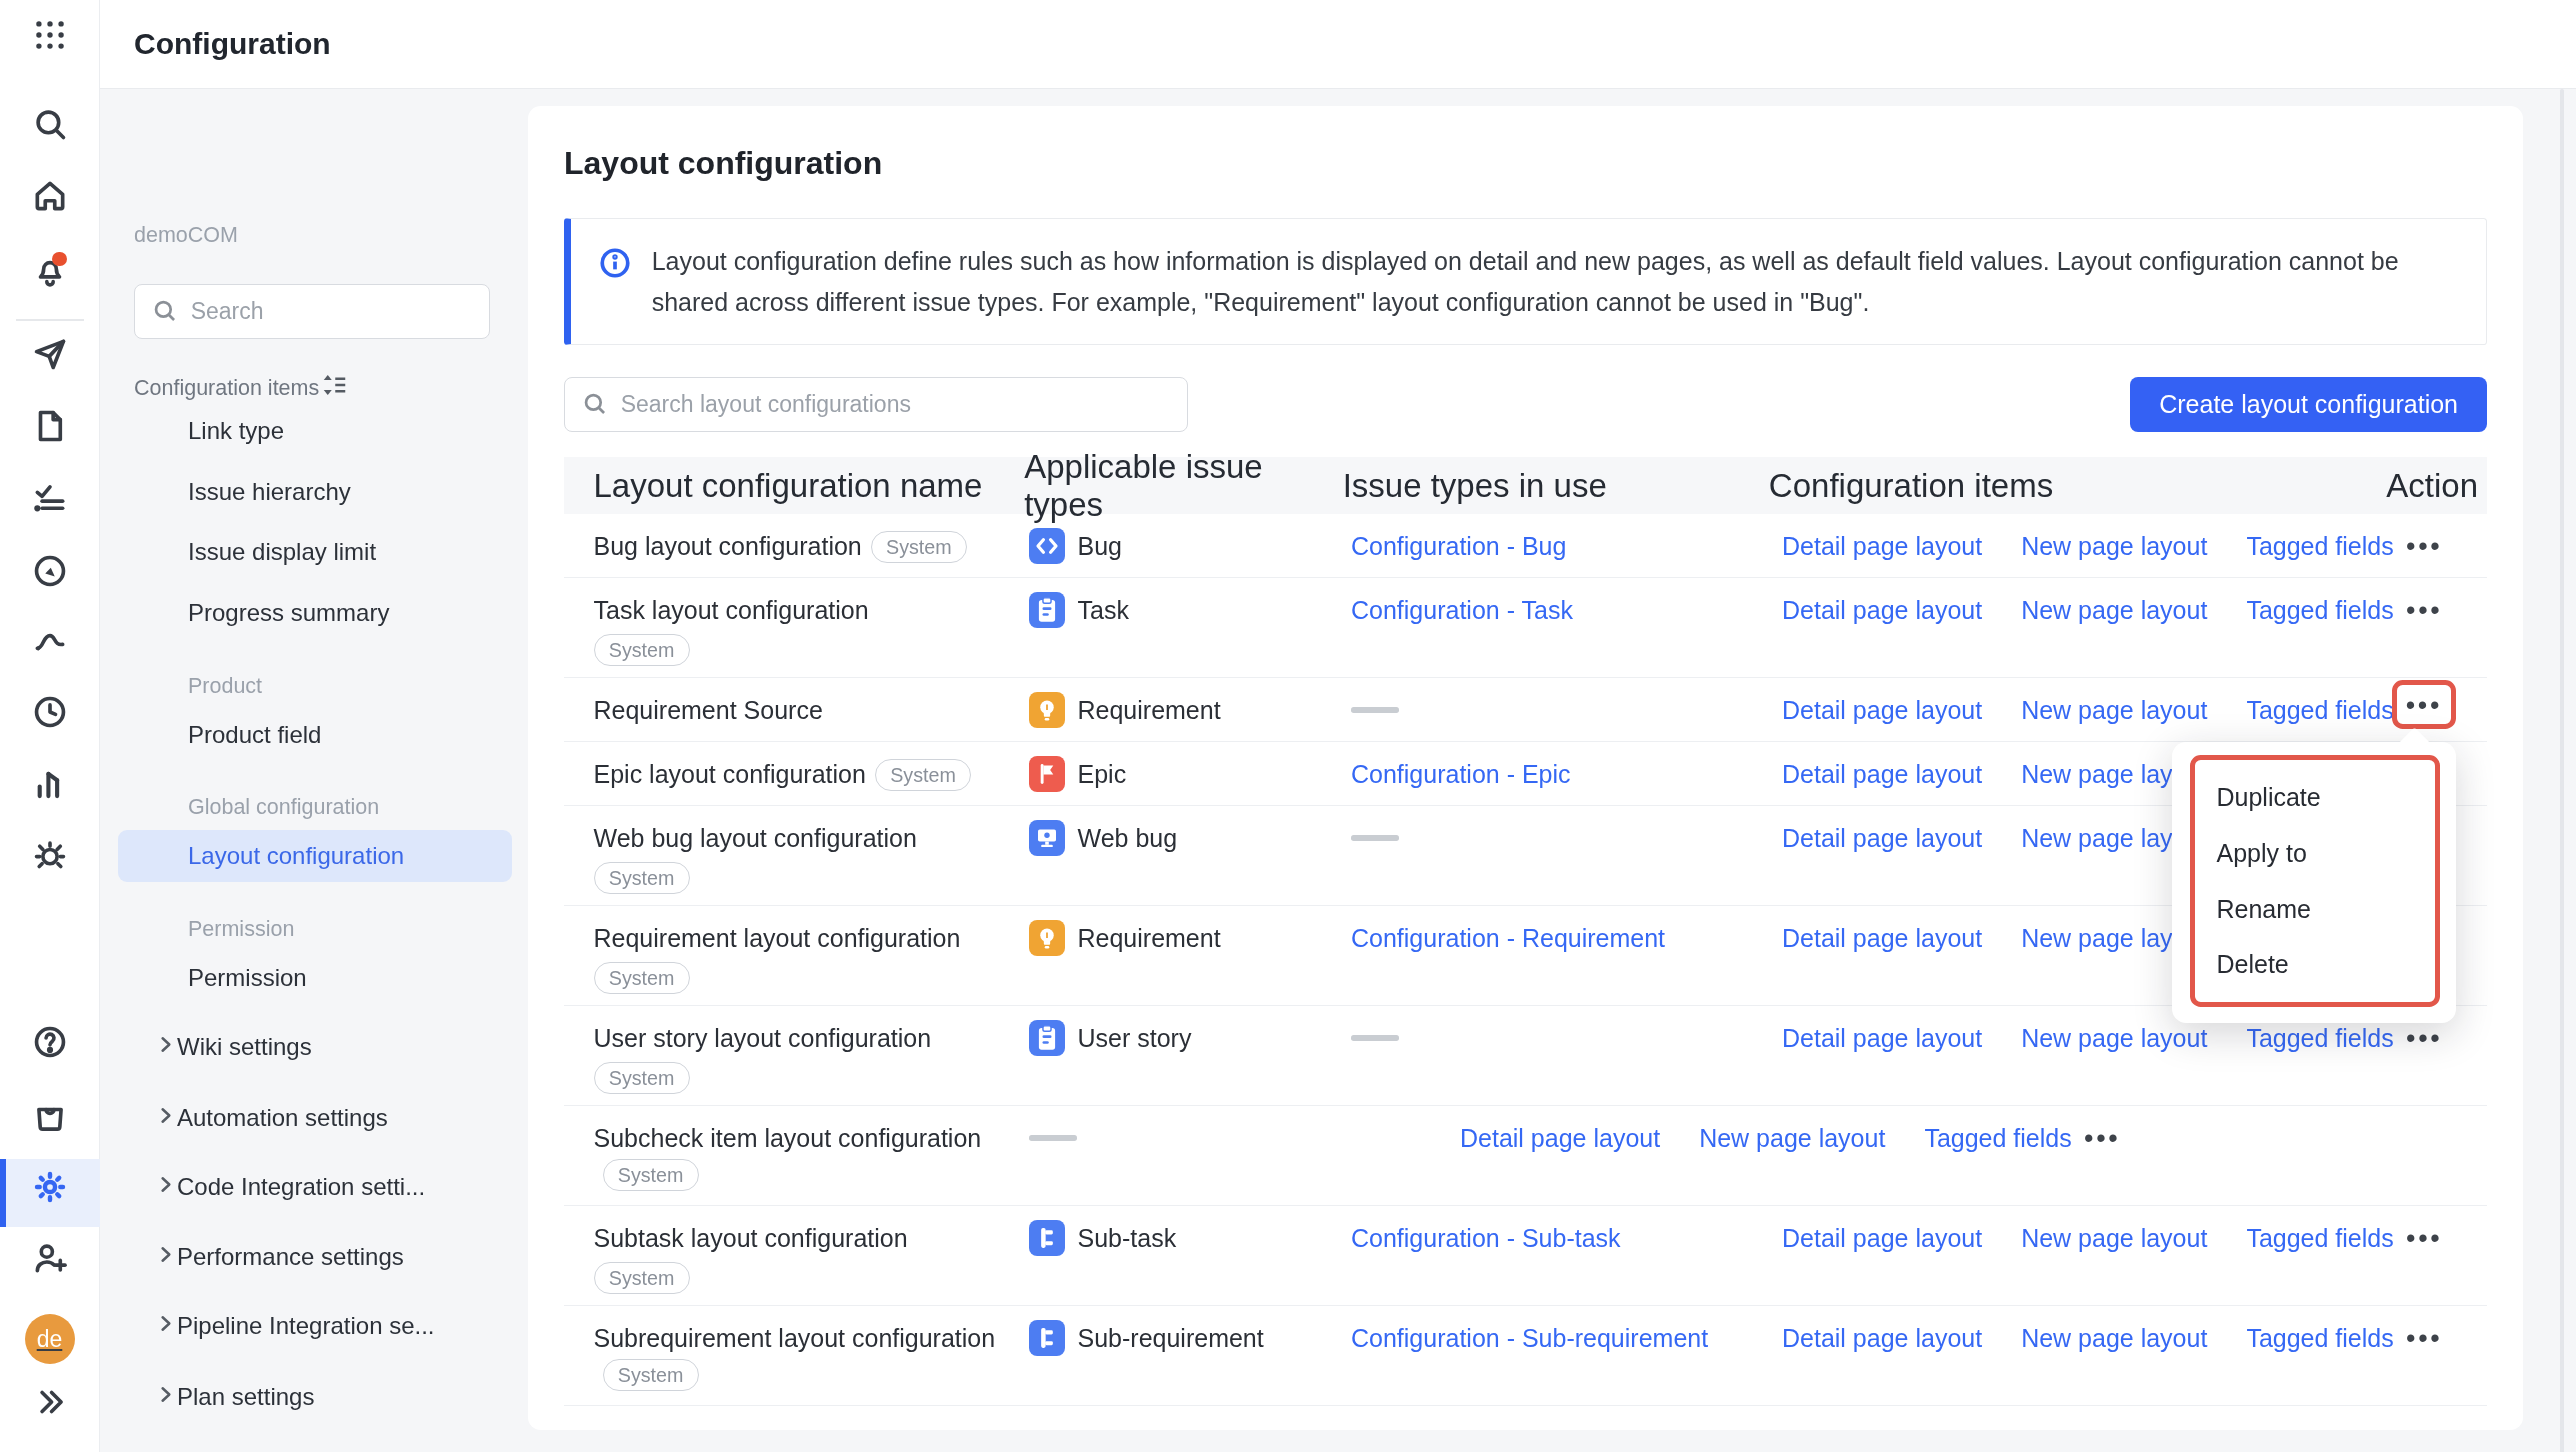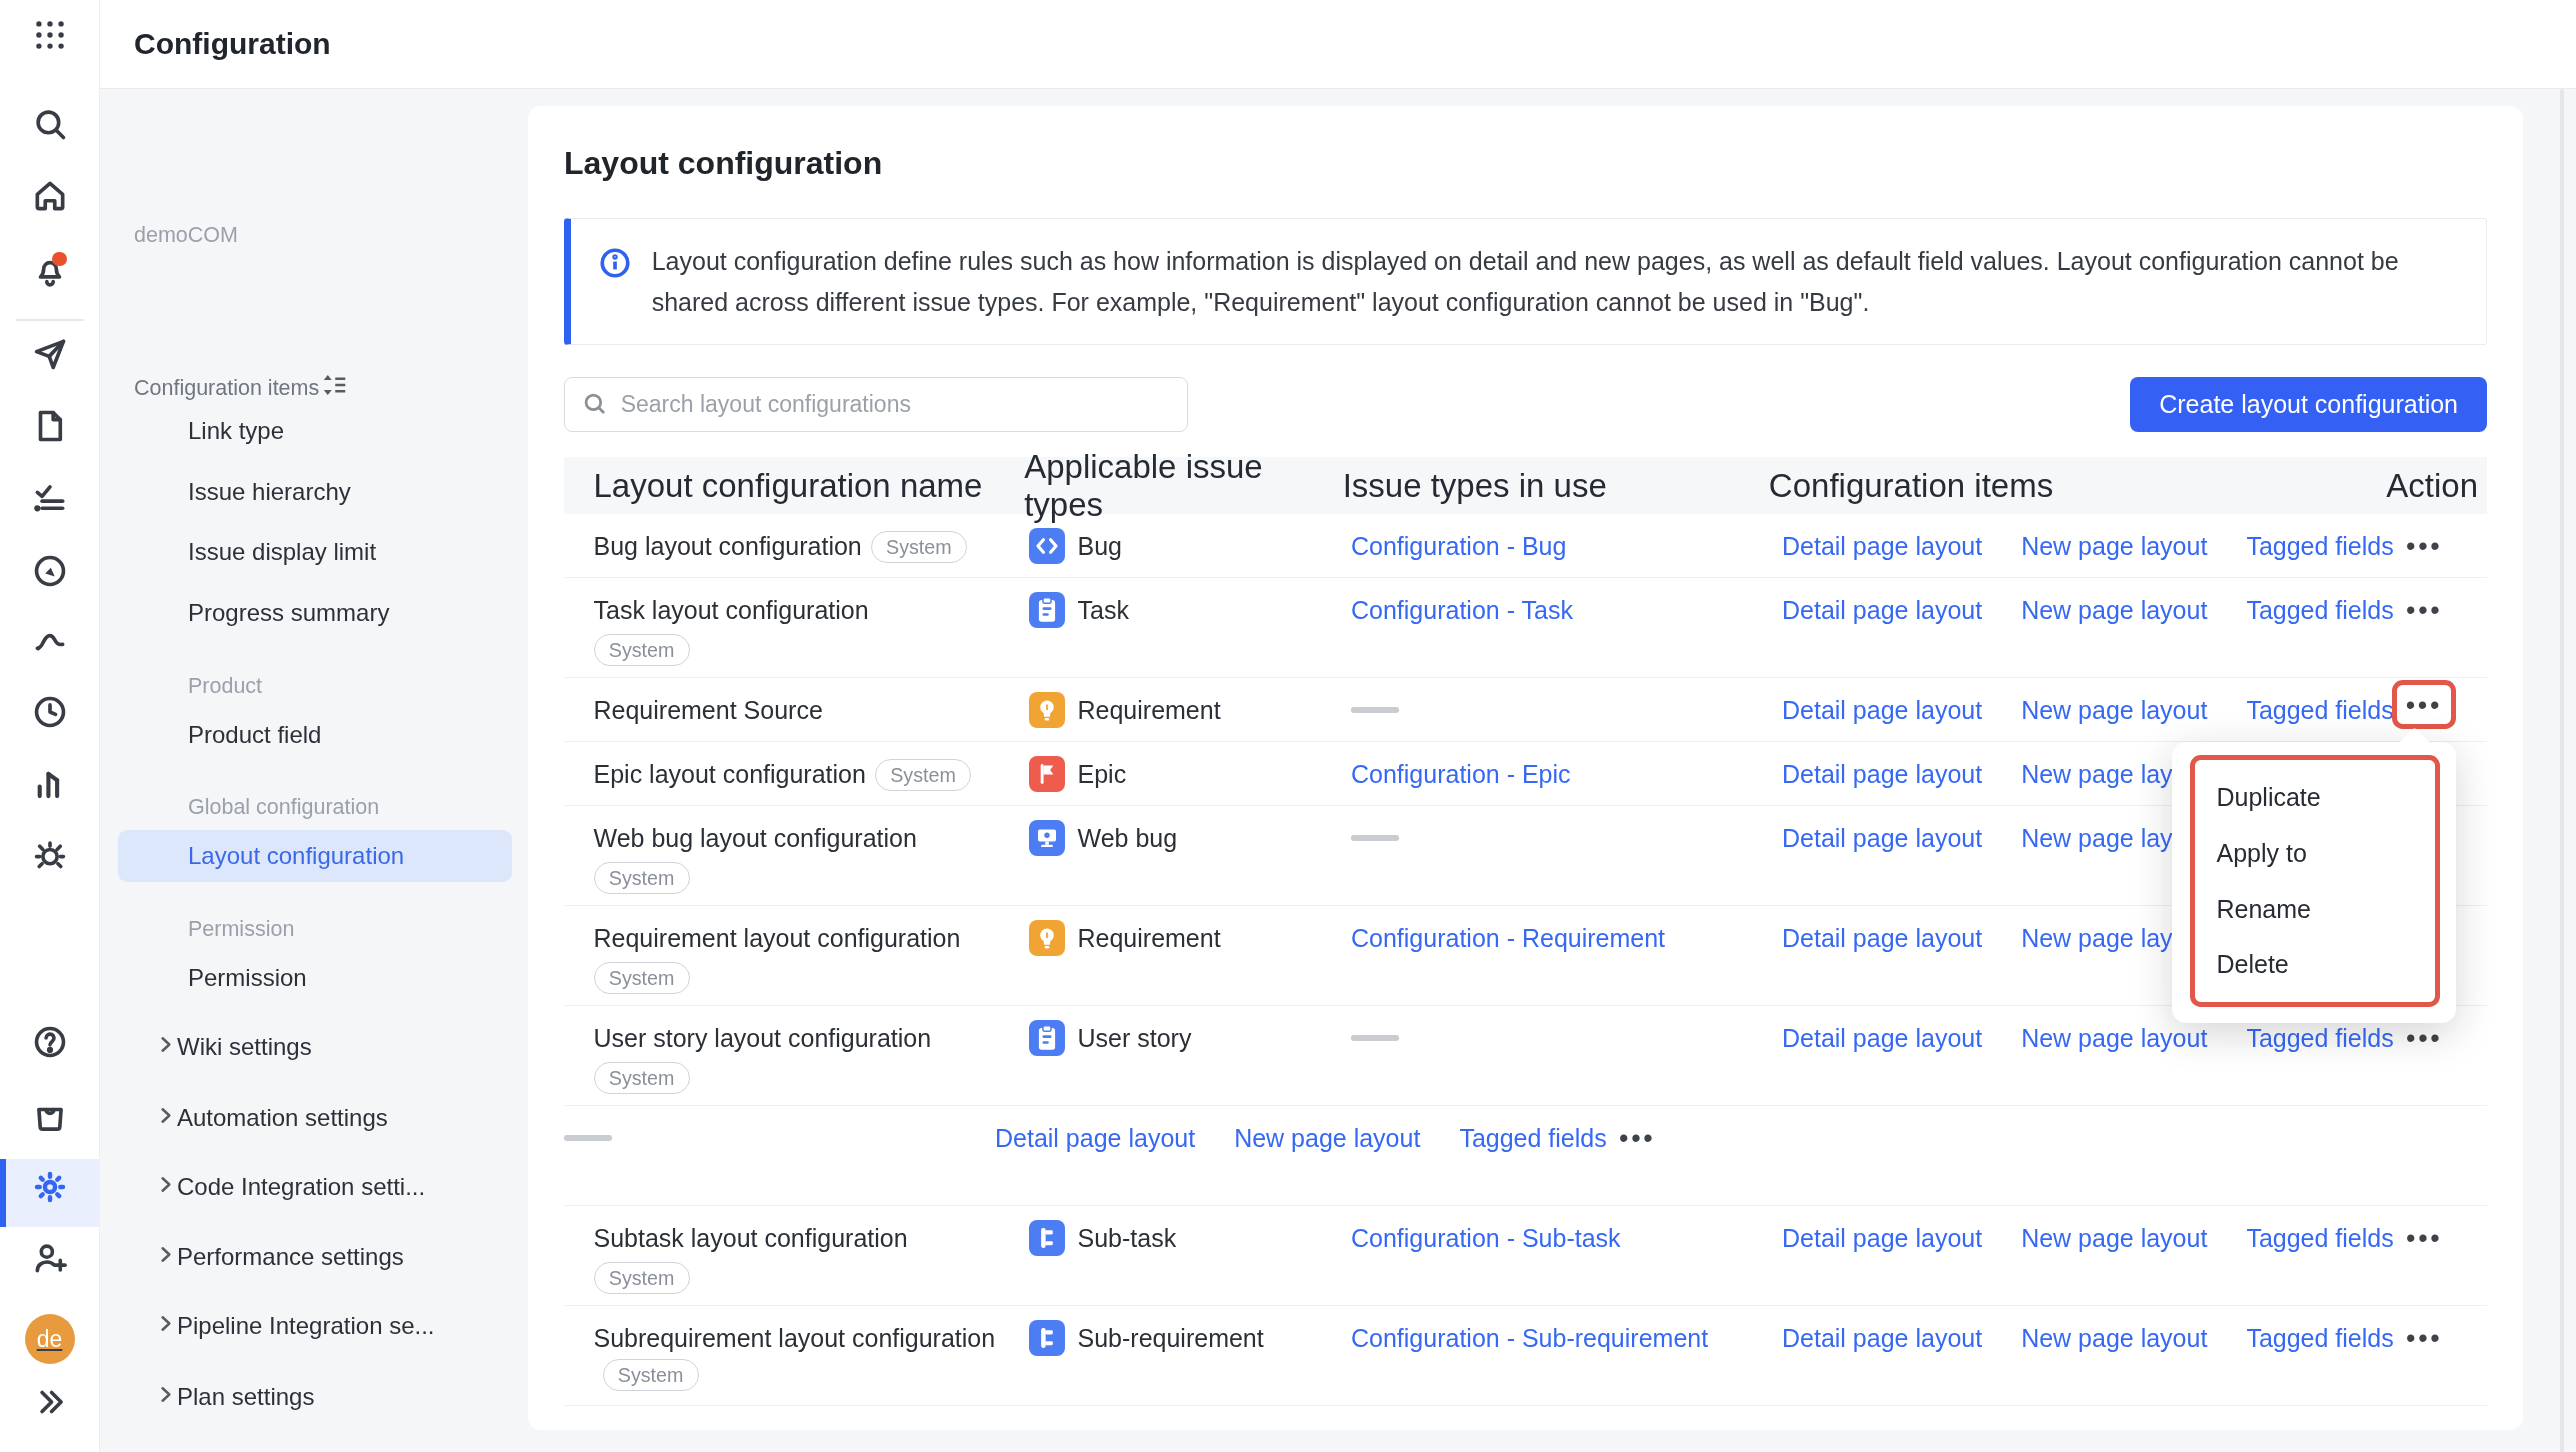--- a/index.html
+++ b/index.html
@@ -268,20 +268,29 @@
         </span>
       </div>
     </div>
 
   <div class="topbar">
     <h1>Configuration</h1>
   </div>
 
   <div class="sidebar">
     <div class="ws-label">demoCOM</div>
+    <div class="side-search">
+      <span>
+        <svg width="27" height="27" viewBox="0 0 24 24" fill="none" stroke="#8b9097" stroke-width="2.4">
+            <circle cx="11" cy="11" r="6.5"></circle>
+            <line x1="15.8" y1="15.8" x2="20.5" y2="20.5"></line>
+          </svg>
+      </span>
+      <input placeholder="Search" style="">
+    </div>
     <div id="nav-list">
         <div class="nav-entry header" style="top:273px">
           <span>Configuration items</span>
           <span><svg class="sort-ic" width="30" height="30" viewBox="0 0 24 24" fill="currentColor">
               <path d="M7 4l3.2 4H3.8z"></path>
               <path d="M7 20l-3.2-4h6.4z"></path>
               <g stroke="currentColor" stroke-width="2" fill="none">
                 <line x1="13" y1="7" x2="21" y2="7"></line>
                 <line x1="13" y1="12" x2="21" y2="12"></line>
                 <line x1="13" y1="17" x2="21" y2="17"></line>
@@ -513,20 +522,21 @@
             <div class="dash"></div>
           </div>
     <div class="c-items">
             <a class="blue-link">Detail page layout</a>
             <a class="blue-link">New page layout</a>
             <a class="blue-link">Tagged fields</a>
           </div>
     <div class="c-action"><span class="dots">•••</span></div>
   </div>
         <div class="trow tall">
+    <div class="c-name"><span class="name-wrap">Subcheck item layout configuration<span class="chip">System</span></span></div>
     <div class="c-use">
             <div class="dash"></div>
           </div>
     <div class="c-items">
             <a class="blue-link">Detail page layout</a>
             <a class="blue-link">New page layout</a>
             <a class="blue-link">Tagged fields</a>
           </div>
     <div class="c-action"><span class="dots">•••</span></div>
   </div>

